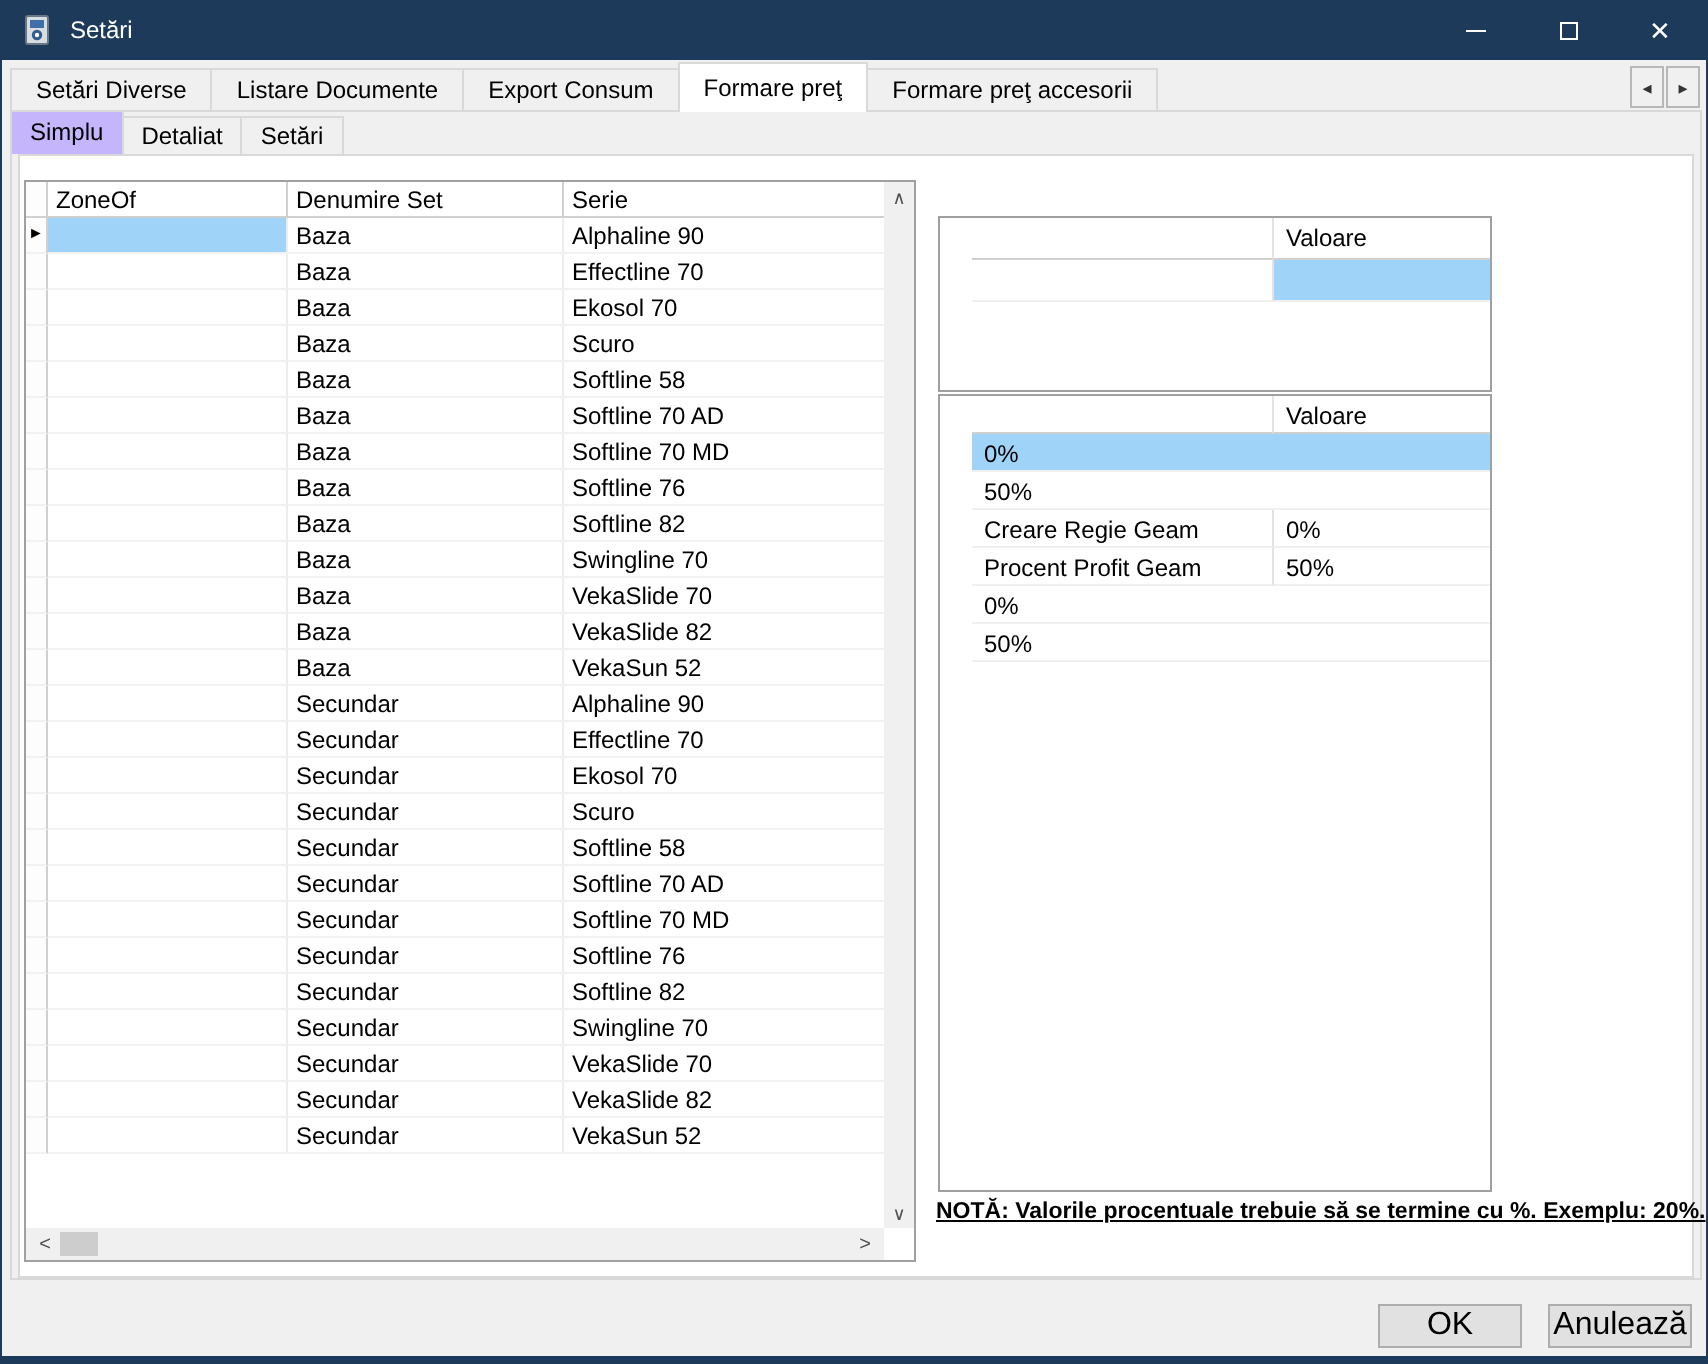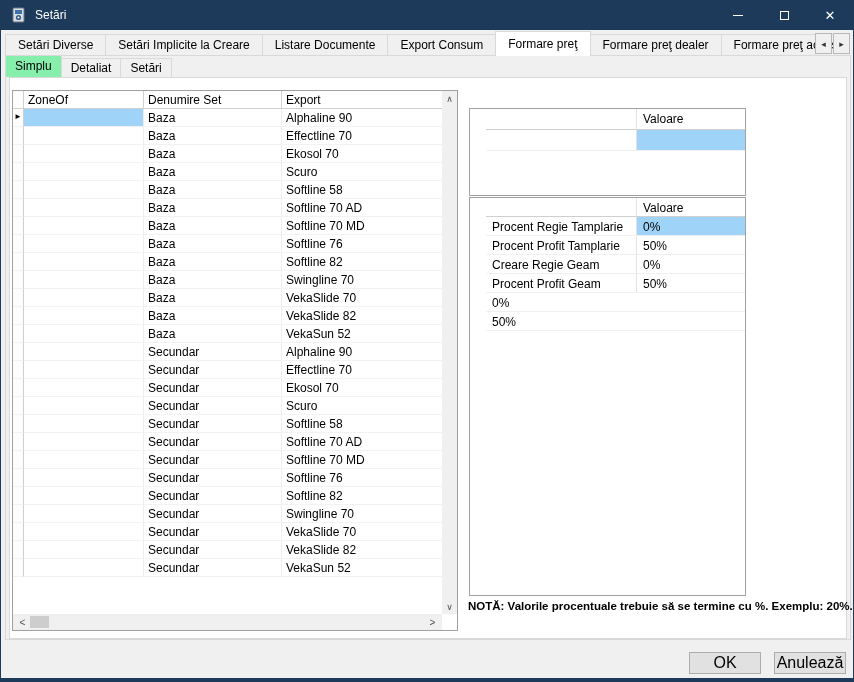--- a/index.html
+++ b/index.html
@@ -28,21 +28,21 @@
   .main-tabstrip .tab.active{height:25px;line-height:24px;background:#fff;position:relative;z-index:2;}
   .tab-scroll{position:absolute;top:33px;right:3px;display:flex;z-index:3;}
   .tab-scroll .sbtn{width:17px;height:21px;background:#f0f0f0;border:1px solid #b8b8b8;
     display:flex;align-items:center;justify-content:center;font-size:9px;color:#333;margin-left:1px;}
   
   .outer-page{position:absolute;left:4px;top:55px;width:846px;height:585px;
     background:#f0f0f0;border:1px solid #d9d9d9;}
   .sub-tabstrip{position:absolute;left:4px;top:55px;height:22px;display:flex;align-items:flex-end;z-index:2;}
   .sub-tabstrip .tab{height:19px;line-height:18px;padding:0 9px;background:#f0f0f0;
     border:1px solid #d9d9d9;border-bottom:none;margin-right:-1px;flex:0 0 auto;}
-  .sub-tabstrip .tab.active{height:22px;line-height:21px;background:#86efac;position:relative;z-index:2;}
+  .sub-tabstrip .tab.active{height:22px;line-height:21px;background:#c4b5fd;position:relative;z-index:2;}
   .inner-page{position:absolute;left:8px;top:77px;width:838px;height:562px;
     background:#fff;border:1px solid #d9d9d9;}
   
   .left-grid{position:absolute;left:2px;top:12px;width:446px;height:541px;
     background:#fff;border:1px solid #a0a0a0;overflow:hidden;}
   .lg-viewport{position:absolute;left:0;top:0;width:429px;height:523px;overflow:hidden;}
   .lg-row{display:flex;height:18px;}
   .lg-row .c{border-right:1px solid #ededed;border-bottom:1px solid #f2f2f2;
     padding:2px 0 0 4px;overflow:hidden;white-space:nowrap;}
   .lg-header .c{border-right:1px solid #d0d0d0;border-bottom:1px solid #d0d0d0;background:#fff;}
@@ -69,21 +69,21 @@
   .rg-row{display:flex;}
   .rg-row .lbl{width:151px;flex:0 0 auto;padding:3px 0 0 6px;border-right:1px solid #e3e3e3;
     border-bottom:1px solid #f0f0f0;overflow:hidden;white-space:nowrap;}
   .rg-row .val{flex:1 1 auto;padding:3px 0 0 6px;border-bottom:1px solid #f0f0f0;
     overflow:hidden;white-space:nowrap;}
   .rg-header .lbl,.rg-header .val{border-bottom:1px solid #d0d0d0;}
   .rg-top .rg-row{height:21px;} .rg-bottom .rg-row{height:19px;}
   .rg-row .val.sel{background:var(--selection);}
   
   .note{position:absolute;left:458px;top:521px;width:386px;font-weight:bold;
-    font-size:11.5px;line-height:15px;}
+    font-size:11.5px;line-height:15px;text-decoration:underline;}
   
   .btn{position:absolute;top:652px;width:72px;height:22px;background:var(--button-bg);
     border:1px solid var(--button-border);display:flex;align-items:center;justify-content:center;
     font-size:16px;cursor:default;}
   .btn-ok{left:688px;} .btn-cancel{left:773px;}
   .bottom-strip{position:absolute;left:0;bottom:0;width:100%;height:4px;background:var(--titlebar);}
 </style>
 </head>
 <body>
 
@@ -105,25 +105,23 @@
           <span class="max-glyph"></span>
         </div>
       <div class="ctl">
           <span class="close-glyph">✕</span>
         </div>
     </div>
   </div>
 
   <div class="main-tabstrip">
       <div class="tab">Setări Diverse</div>
-      <div class="tab">Setări Implicite la Creare</div>
       <div class="tab">Listare Documente</div>
       <div class="tab">Export Consum</div>
       <div class="tab active">Formare preţ</div>
-      <div class="tab">Formare preţ dealer</div>
       <div class="tab">Formare preţ accesorii</div>
     </div>
   <div class="tab-scroll">
     <div class="sbtn">
         <span>◂</span>
       </div>
     <div class="sbtn">
         <span>▸</span>
       </div>
   </div>
@@ -137,21 +135,21 @@
     </div>
 
   <div class="inner-page">
 
     <div class="left-grid">
       <div class="lg-viewport">
         <div class="lg-row lg-header">
           <div class="c rowhdr"></div>
           <div class="c zone">ZoneOf</div>
           <div class="c set">Denumire Set</div>
-          <div class="c serie">Export</div>
+          <div class="c serie">Serie</div>
         </div>
         <div id="lg-body">
             <div class="lg-row">
               <div class="c rowhdr">►</div>
               <div class="c zone sel"></div>
               <div class="c set">Baza</div>
               <div class="c serie">Alphaline 90</div>
             </div>
             <div class="lg-row">
               <div class="c rowhdr"></div>
@@ -329,25 +327,23 @@
         </div>
     </div>
 
     <div class="rg rg-bottom">
       <div class="rg-row rg-header">
         <div class="lbl"></div>
         <div class="val">Valoare</div>
       </div>
       <div id="rg-bottom-body">
           <div class="rg-row">
-            <div class="lbl">Procent Regie Tamplarie</div>
             <div class="val sel">0%</div>
           </div>
           <div class="rg-row">
-            <div class="lbl">Procent Profit Tamplarie</div>
             <div class="val">50%</div>
           </div>
           <div class="rg-row">
             <div class="lbl">Creare Regie Geam</div>
             <div class="val">0%</div>
           </div>
           <div class="rg-row">
             <div class="lbl">Procent Profit Geam</div>
             <div class="val">50%</div>
           </div>

